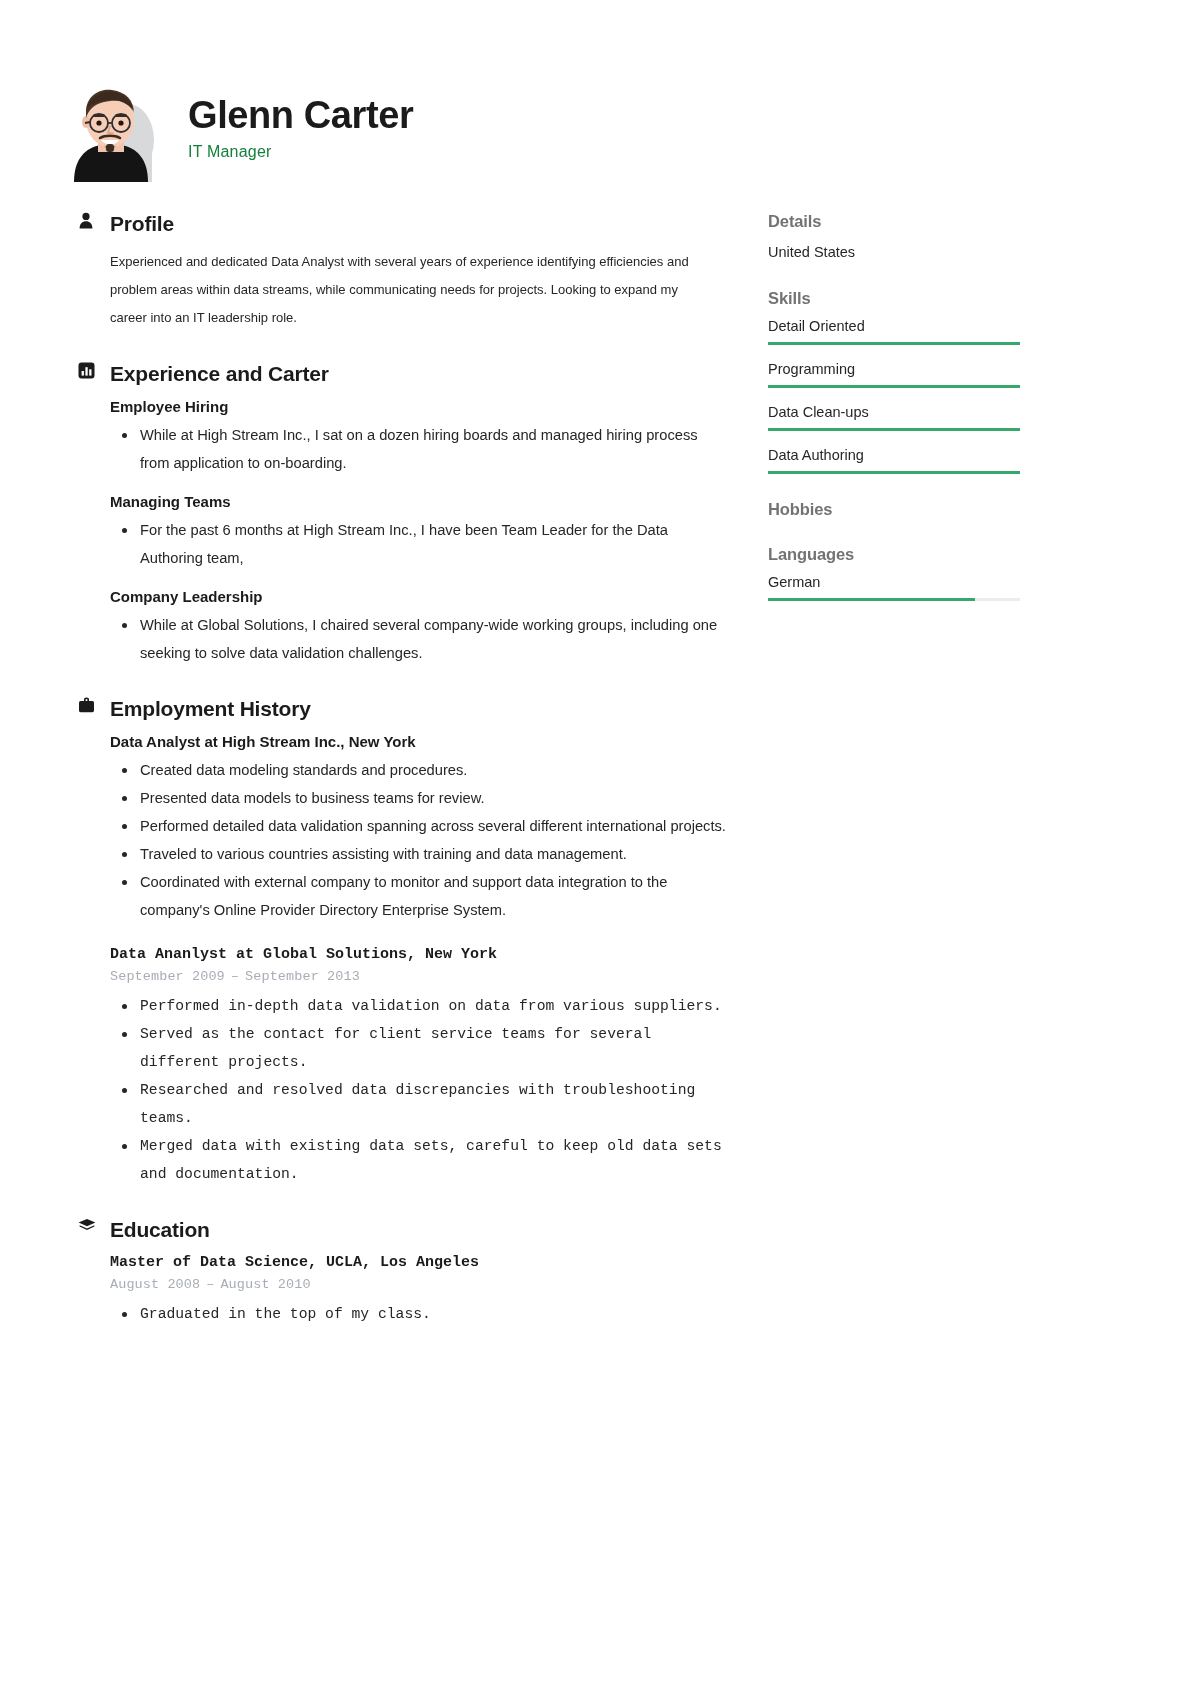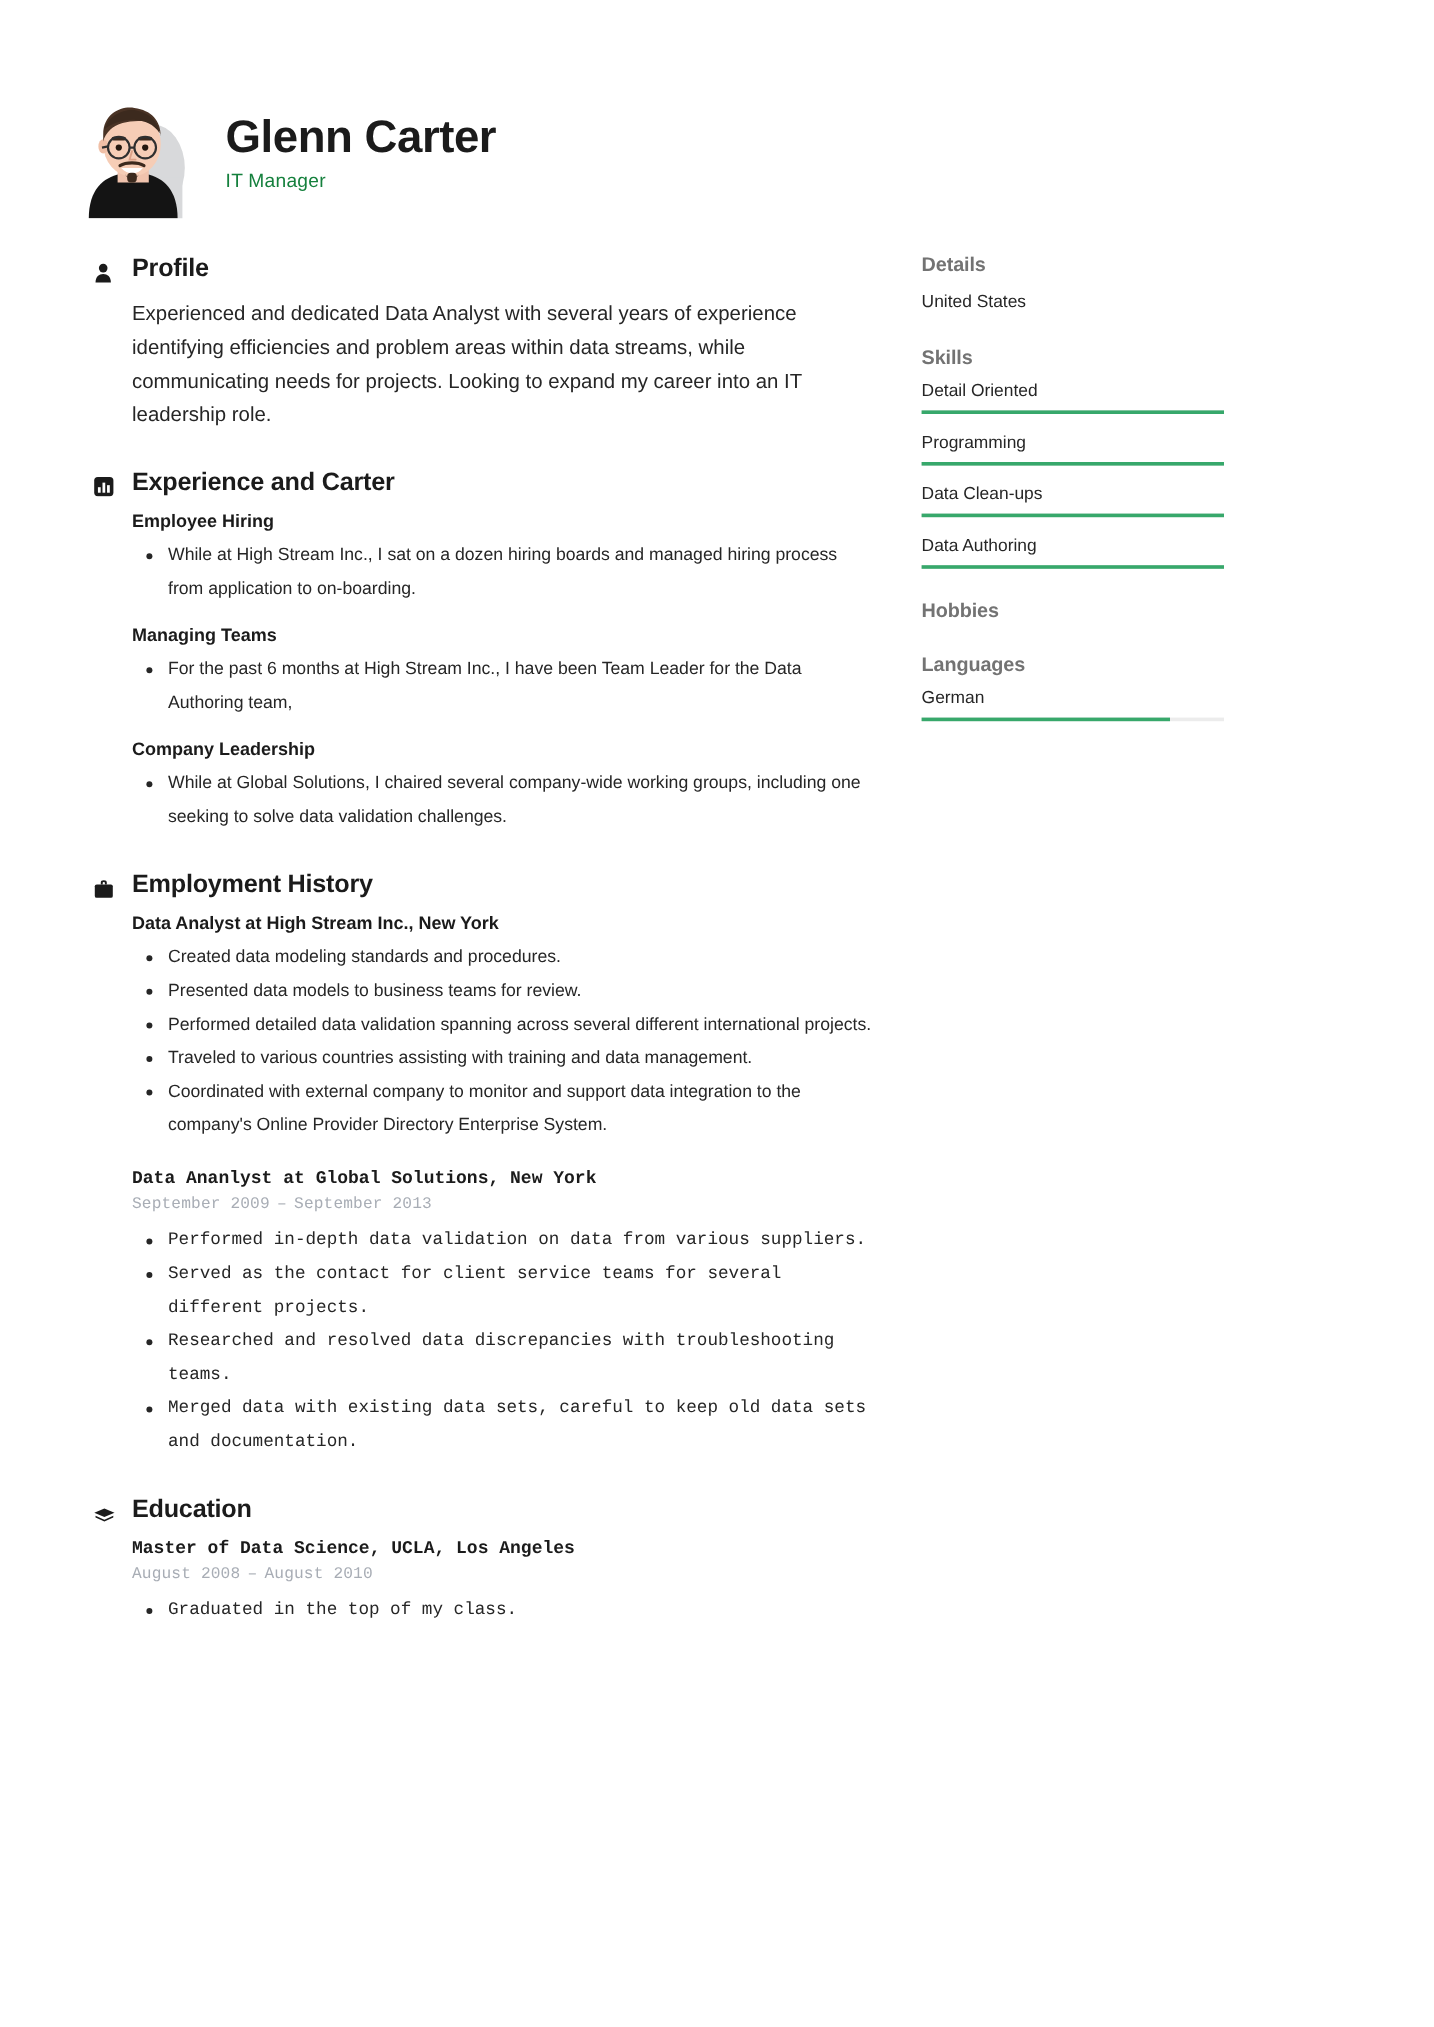--- a/index.html
+++ b/index.html
@@ -80,21 +80,21 @@
   .col-side {
     width: 260px;
     margin-left: 10px;
   }
 
   
   .section { margin-bottom: 30px; }
 
   .section-head {
     display: flex;
-    align-items: flex-end;
+    align-items: flex-start;
     margin-bottom: 12px;
   }
 
   .section-icon {
     width: 22px;
     flex: 0 0 22px;
     display: flex;
     align-items: center;
     justify-content: flex-start;
     color: #1b1b1b;
@@ -104,21 +104,21 @@
   .section-title {
     font-size: 21px;
     font-weight: bold;
     color: #1b1b1b;
     letter-spacing: -0.2px;
   }
 
   .section-body { padding-left: 32px; }
 
   .para {
-    font-size: 17px;
+    font-size: 13px;
     line-height: 28px;
     color: #262626;
     max-width: 585px;
   }
 
   .sub-title {
     font-size: 15px;
     font-weight: bold;
     color: #1b1b1b;
     margin-top: 16px;

